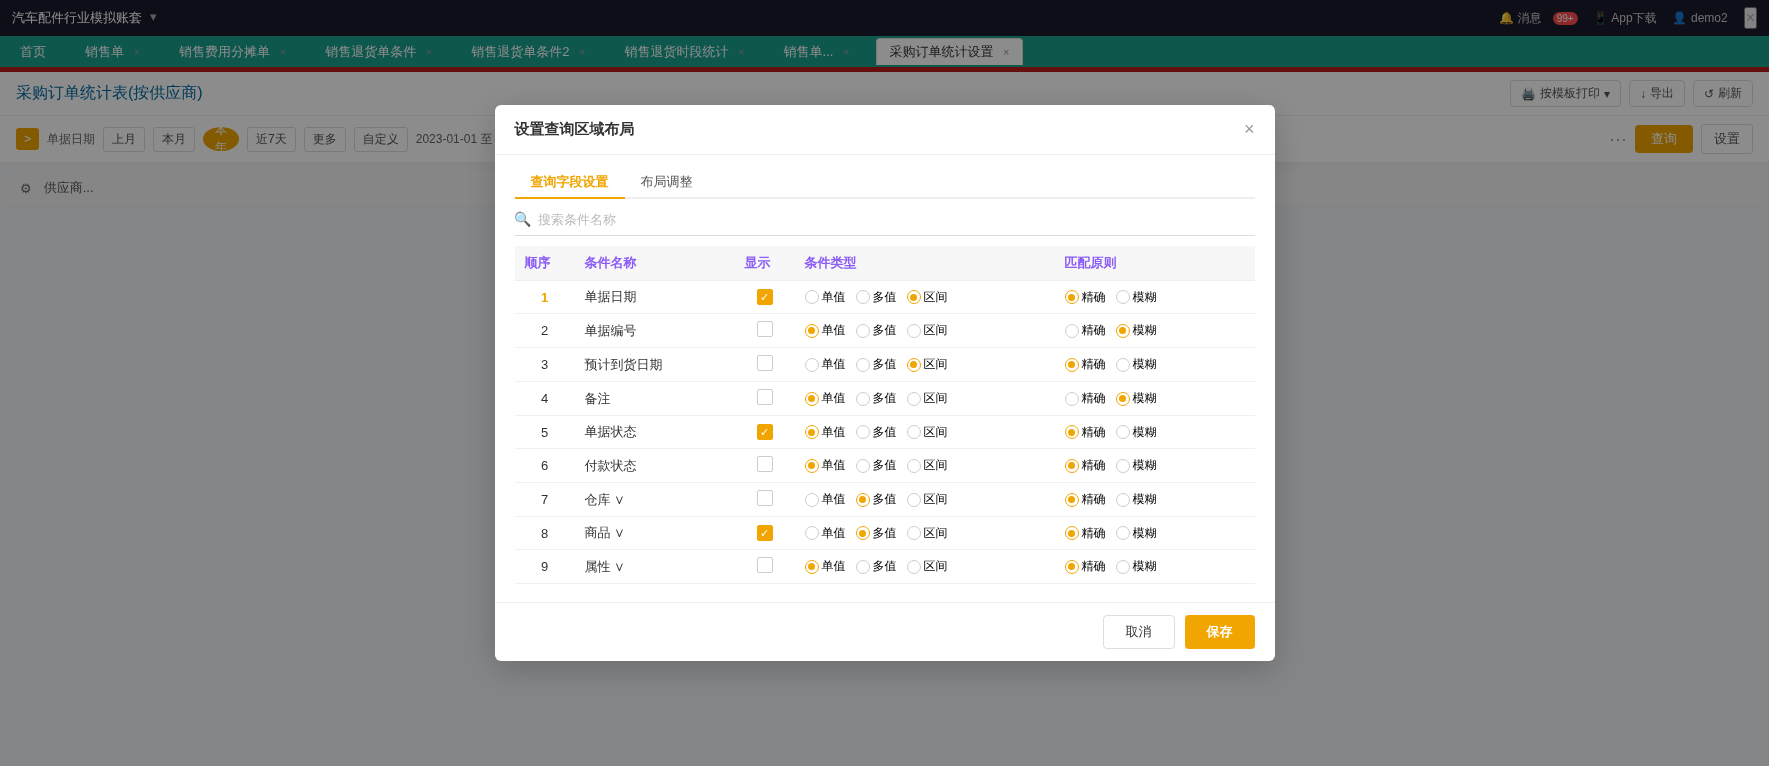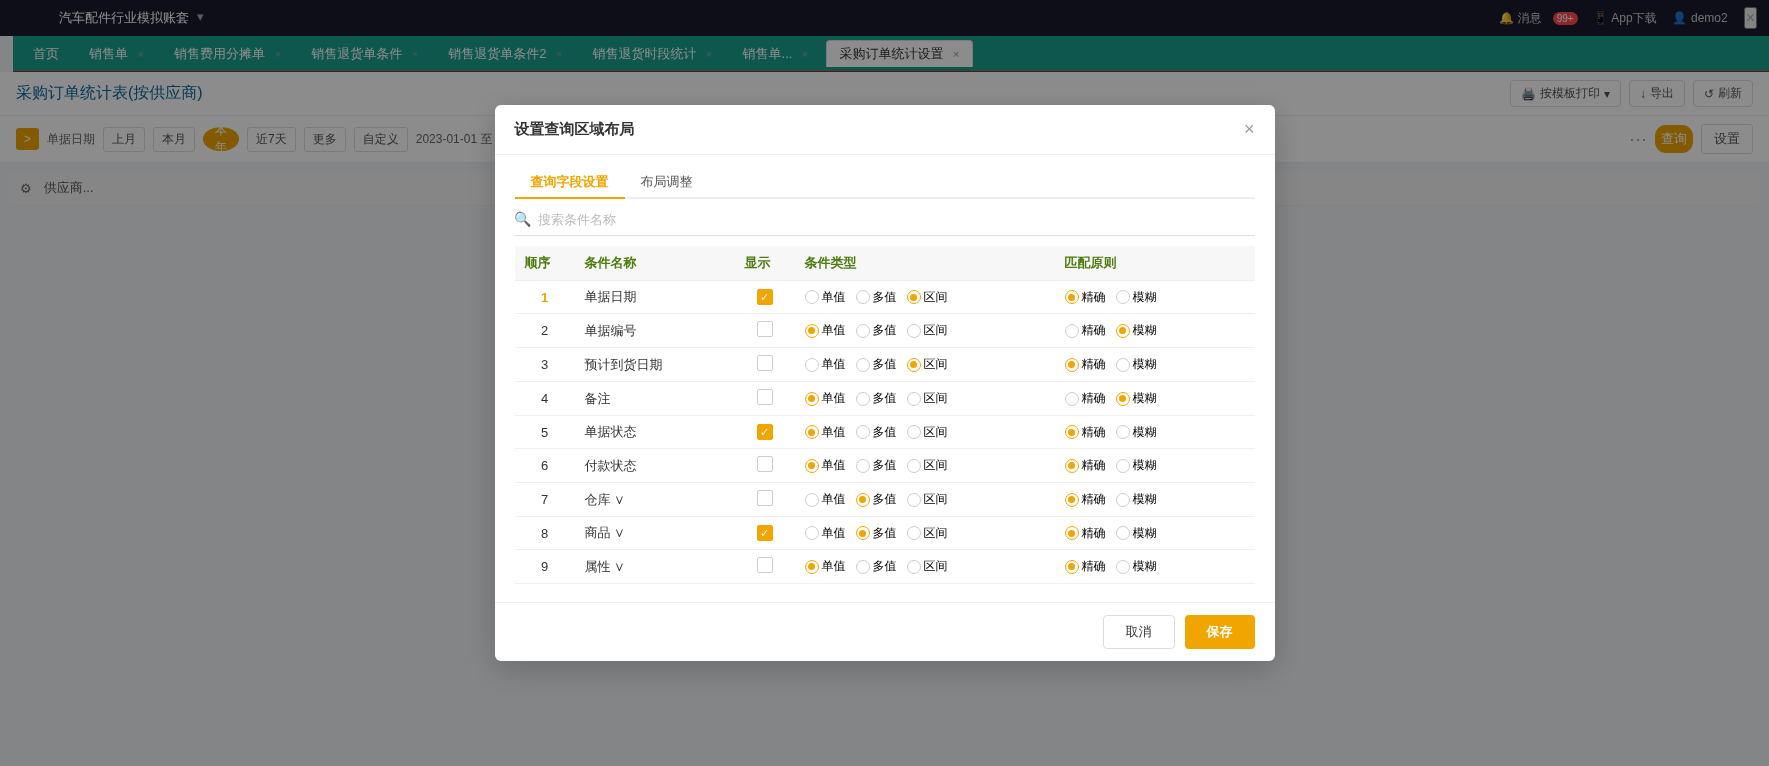--- a/index.html
+++ b/index.html
@@ -8,43 +8,42 @@
     
     .top-nav {
       background: #1a1a2e;
       height: 36px;
       display: flex;
       align-items: center;
       justify-content: space-between;
       padding: 0 12px;
       color: #ccc;
     }
-    .top-nav-left { display: flex; gap: 8px; margin-left: 47px; }
+    .top-nav-left { display: flex; gap: 8px; }
     .top-nav-brand { color: #fff; font-size: 13px; }
     .top-nav-right { display: flex; align-items: center; gap: 16px; font-size: 12px; color: #ccc; }
     .notification-badge {
       background: #ff4d4f;
       color: #fff;
       border-radius: 8px;
       font-size: 10px;
       padding: 1px 4px;
       margin-left: 8px;
     }
     .close-btn-top { color: #aaa; cursor: pointer; font-size: 16px; }
 
     
     .tab-bar {
       background: #fff;
       height: 36px;
       display: flex;
       align-items: center;
       padding: 0 8px;
-      border-bottom: 1px solid #b91c1c;
-      gap: 6px;
-      margin-left: 13px;
+      border-bottom: 5px solid #b91c1c;
+      gap: 15px;
     }
     .tab-item {
       padding: 4px 12px;
       border-radius: 4px 4px 0 0;
       cursor: pointer;
       font-size: 13px;
       color: #333;
       white-space: nowrap;
     }
     .tab-item.active {
@@ -77,21 +76,21 @@
       display: flex;
       align-items: center;
       gap: 8px;
       border-bottom: 1px solid #eee;
     }
     .filter-toggle { background: #f0a500; color: #fff; border: none; border-radius: 3px; padding: 4px 8px; cursor: pointer; font-size: 12px; }
     .filter-date-label { font-size: 12px; color: #666; }
     .filter-btn { padding: 3px 8px; border: 1px solid #ddd; border-radius: 3px; cursor: pointer; font-size: 12px; color: #555; background: #fff; }
     .filter-btn.active { background: #f0a500; color: #fff; border-color: #f0a500; }
     .filter-date-range { font-size: 12px; color: #666; }
-    .btn-query { background: #f0a500; color: #fff; border: none; border-radius: 11px; padding: 5px 6px; cursor: pointer; font-size: 13px; margin-left: auto; }
+    .btn-query { background: #f0a500; color: #fff; border: none; border-radius: 4px; padding: 5px 16px; cursor: pointer; font-size: 13px; margin-left: auto; }
     .btn-settings { background: #fff; color: #555; border: 1px solid #ddd; border-radius: 3px; padding: 5px 12px; cursor: pointer; font-size: 13px; }
 
     
     .table-area {
       background: #fff;
       margin: 8px;
       border-radius: 4px;
       overflow: hidden;
     }
     .table-header-row {
@@ -151,21 +150,21 @@
     
     .search-row { display: flex; align-items: center; gap: 6px; margin-bottom: 10px; border-bottom: 1px solid #ddd; padding-bottom: 8px; }
     .search-icon { color: #aaa; font-size: 14px; }
     .search-input { border: none; outline: none; font-size: 13px; color: #333; width: 180px; }
     .search-input::placeholder { color: #bbb; }
 
     
     .modal-table { width: 100%; border-collapse: collapse; font-size: 13px; }
     .modal-table th {
       background: #f7f7f7;
-      color: #4d7c0f;
+      color: #8b5cf6;
       font-weight: 600;
       padding: 8px 10px;
       text-align: left;
       border-bottom: 1px solid #eee;
     }
     .modal-table td {
       padding: 7px 10px;
       border-bottom: 1px solid #f0f0f0;
       color: #333;
       vertical-align: middle;

